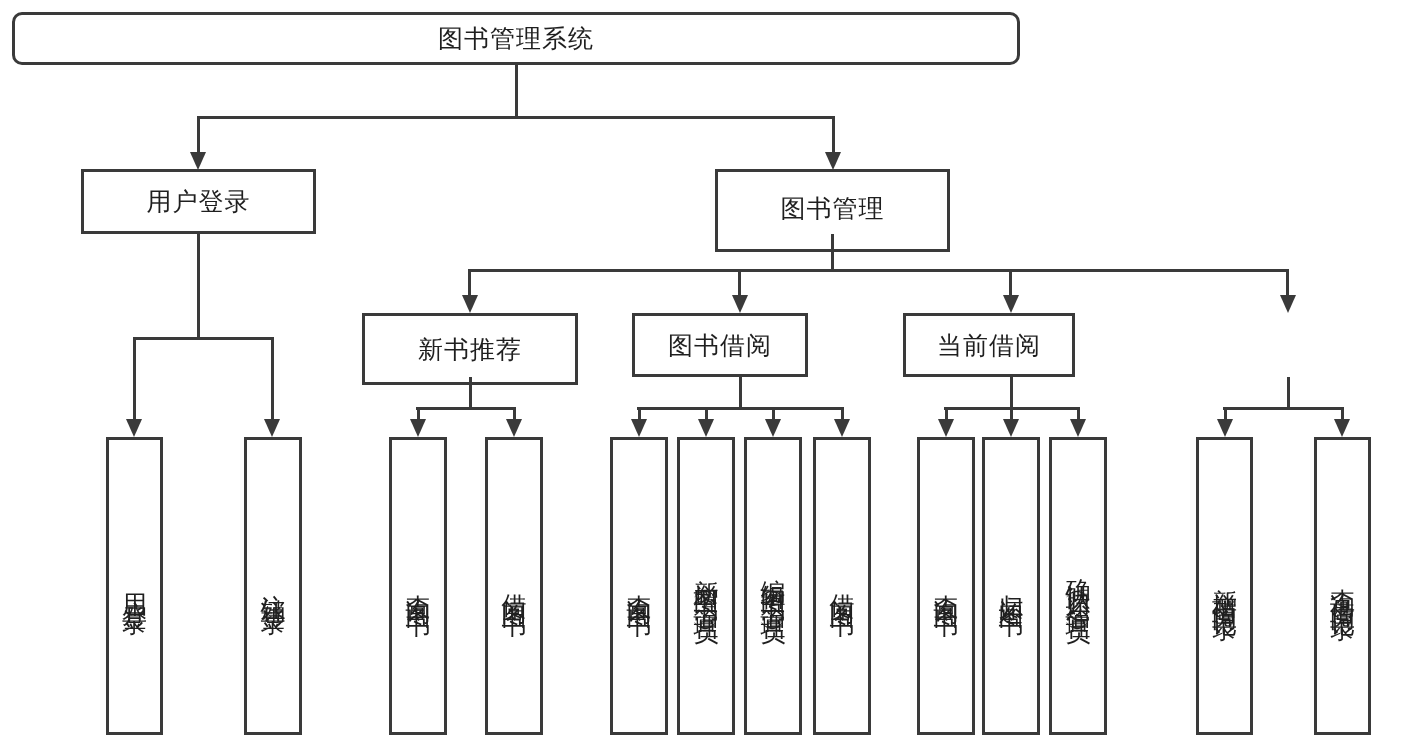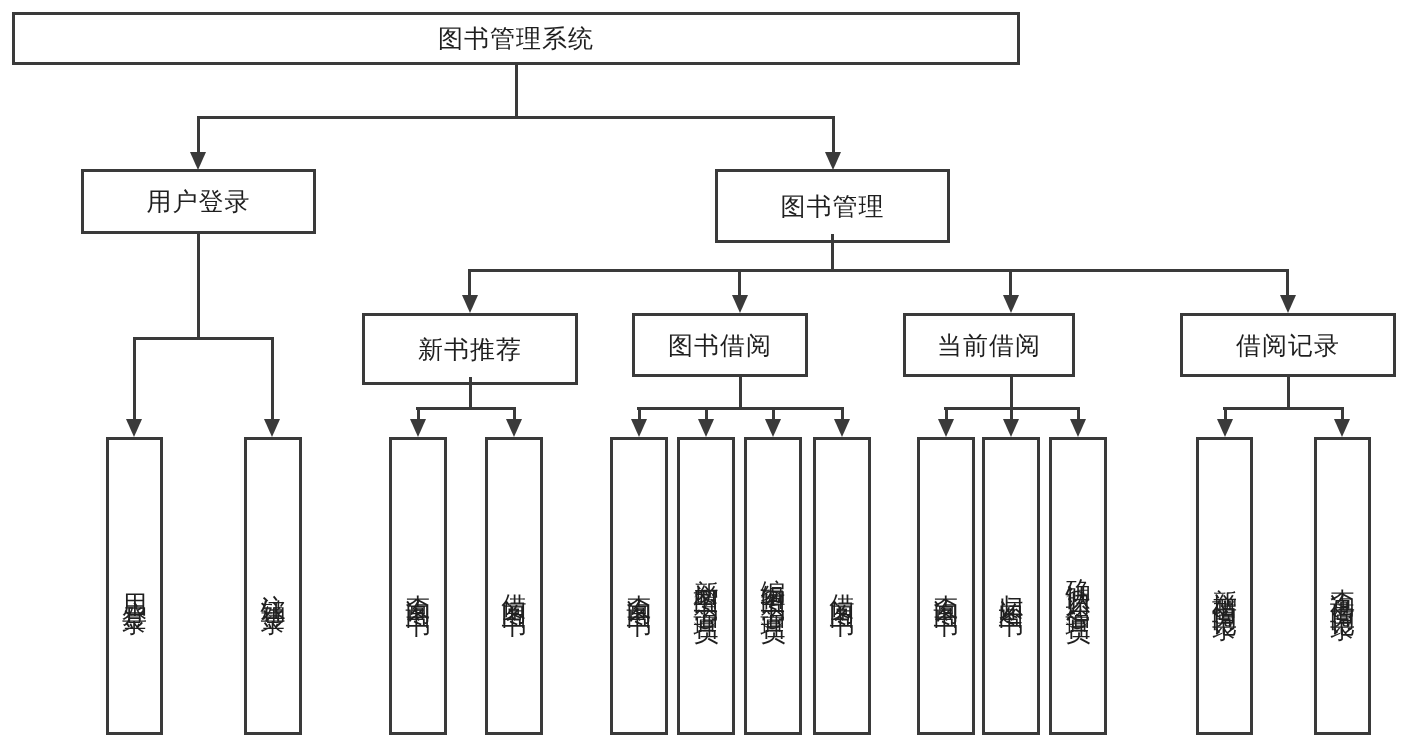--- a/index.html
+++ b/index.html
@@ -53,35 +53,35 @@
     color:var(--watermark);
     z-index:5;
     white-space:nowrap;
   }
 </style>
 </head>
 <body>
 
 <div class="canvas">
 
-  <div class="node" style="left:12px;top:12px;width:1008px;height:53px;">
+  <div class="node" style="left:12px;top:12px;width:1008px;height:53px;border-radius:10px;">
     <span>图书管理系统</span>
   </div>
 
   <i class="v" style="left:515px;top:64px;height:55px;"></i>
   <i class="h" style="left:197px;top:116px;width:638px;"></i>
   <i class="v" style="left:197px;top:116px;height:40px;"></i>
   <i class="v" style="left:832px;top:116px;height:40px;"></i>
   <i class="a" style="left:190px;top:152px;"></i>
   <i class="a" style="left:825px;top:152px;"></i>
 
   <div class="node" style="left:81px;top:169px;width:235px;height:65px;">
     <span>用户登录</span>
   </div>
-  <div class="node" style="left:715px;top:169px;width:235px;height:74px;">
+  <div class="node" style="left:715px;top:169px;width:235px;height:83px;font-family:Liberation Mono, monospace;">
     <span>图书管理</span>
   </div>
 
   <i class="v" style="left:197px;top:234px;height:106px;"></i>
   <i class="h" style="left:133px;top:337px;width:141px;"></i>
   <i class="v" style="left:133px;top:337px;height:86px;"></i>
   <i class="v" style="left:271px;top:337px;height:86px;"></i>
   <i class="a" style="left:126px;top:419px;"></i>
   <i class="a" style="left:264px;top:419px;"></i>
 
@@ -97,23 +97,20 @@
   <i class="a" style="left:1280px;top:295px;"></i>
 
   <div class="node" style="left:362px;top:313px;width:216px;height:72px;">
     <span>新书推荐</span>
   </div>
   <div class="node" style="left:632px;top:313px;width:176px;height:64px;">
     <span>图书借阅</span>
   </div>
   <div class="node" style="left:903px;top:313px;width:172px;height:64px;">
     <span>当前借阅</span>
-  </div>
-  <div class="node" style="left:1180px;top:313px;width:216px;height:64px;">
-    <span>借阅记录</span>
   </div>
 
   <i class="v" style="left:469px;top:377px;height:33px;"></i>
   <i class="h" style="left:416px;top:407px;width:100px;"></i>
   <i class="v" style="left:417px;top:407px;height:16px;"></i>
   <i class="v" style="left:513px;top:407px;height:16px;"></i>
   <i class="a" style="left:410px;top:419px;"></i>
   <i class="a" style="left:506px;top:419px;"></i>
 
   <i class="v" style="left:739px;top:377px;height:33px;"></i>

